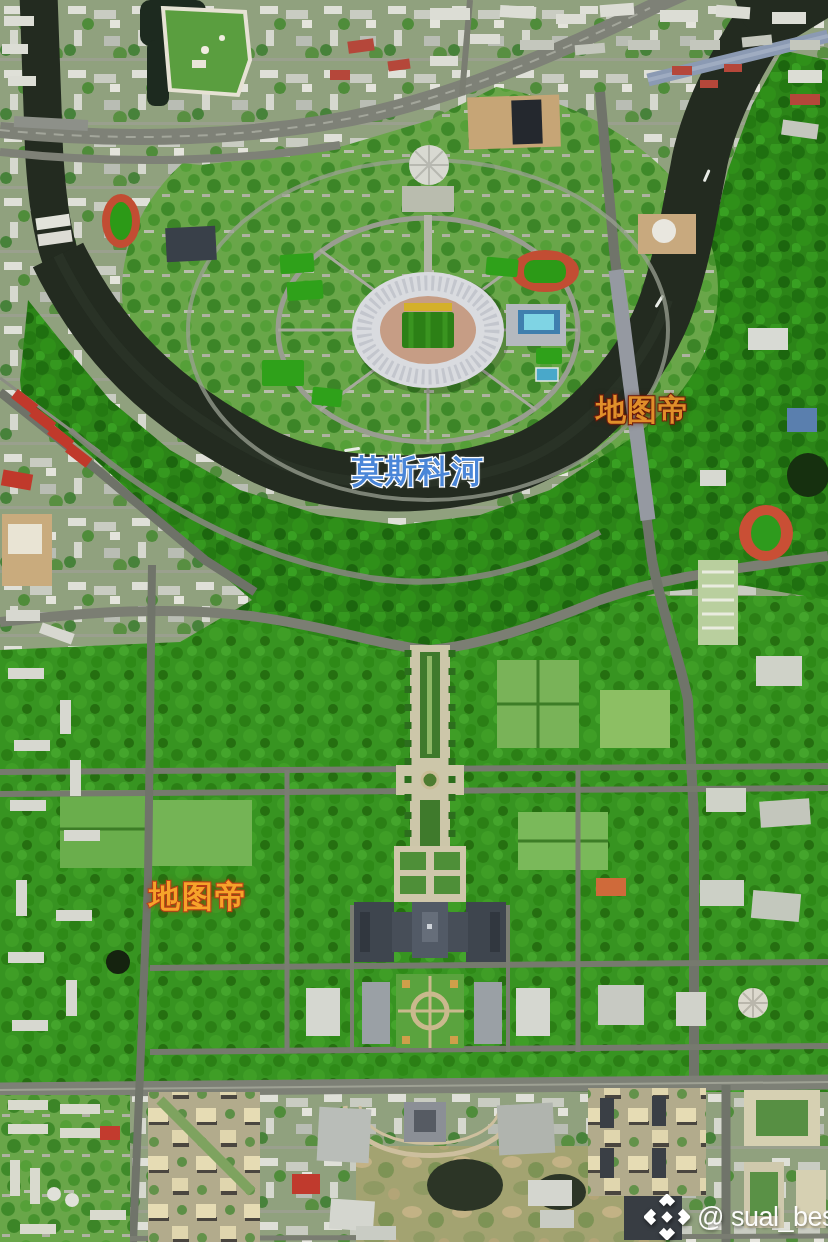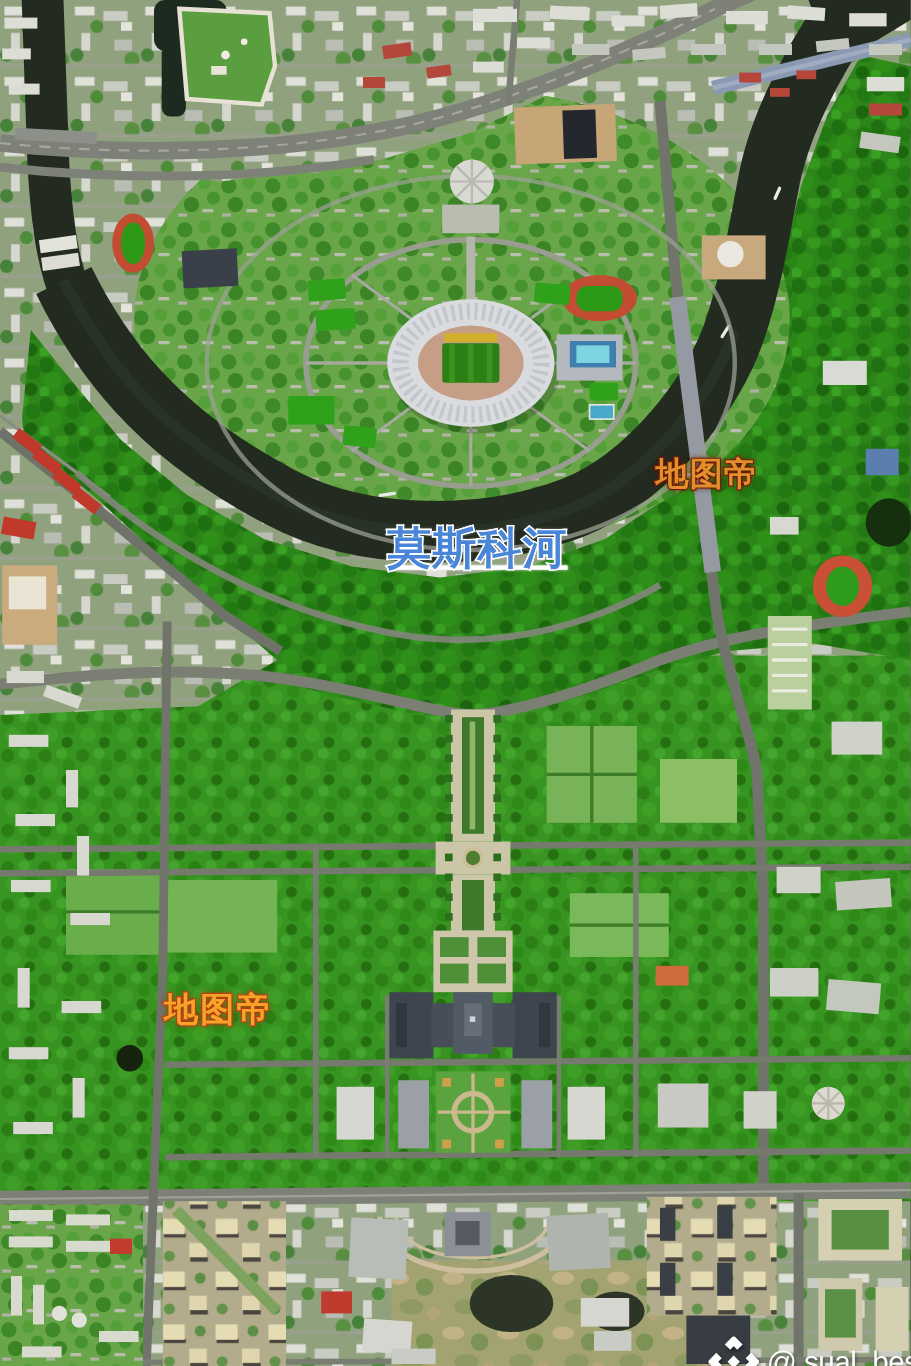--- a/index.html
+++ b/index.html
@@ -1,22 +1,22 @@
 <!DOCTYPE html>
 <html><head>
 <meta charset="utf-8">
 <style>
   html,body{margin:0;padding:0;background:#222;}
   #stage{position:relative;width:828px;height:1242px;overflow:hidden;
          font-family:"Liberation Sans","DejaVu Sans",sans-serif;}
   #map{position:absolute;left:0;top:0;width:828px;height:1242px;display:block;}
-  .maplabel{position:absolute;font-weight:bold;white-space:nowrap;pointer-events:none;margin-top:21px;}
-  .river-label{left:352px;top:450px;font-size:40px;letter-spacing:1px;color:#4a86d8;
+  .maplabel{position:absolute;font-weight:bold;white-space:nowrap;pointer-events:none;}
+  .river-label{left:352px;top:450px;font-size:32px;letter-spacing:1px;color:#4a86d8;
     -webkit-text-stroke:2.5px #ffffff;paint-order:stroke fill;
-    text-shadow:0 0 3px rgba(255,255,255,.85);text-decoration:underline;}
+    text-shadow:0 0 3px rgba(255,255,255,.85);}
   .brand-upper{left:596px;top:390px;font-size:30px;letter-spacing:1px;color:#e08f2a;
     -webkit-text-stroke:2px #7c200f;paint-order:stroke fill;
     text-shadow:0 0 6px rgba(90,20,6,.9),0 0 2px rgba(122,30,14,.9);}
   .brand-lower{left:149px;top:876px;font-size:31px;letter-spacing:2px;color:#f6a32a;
     -webkit-text-stroke:2px #c2451c;paint-order:stroke fill;
     text-shadow:0 0 6px rgba(170,50,10,.85),0 0 2px rgba(194,69,28,.9);}
   .credit{left:644px;top:1194px;display:flex;align-items:center;gap:7px;
     font-weight:normal;font-size:27px;letter-spacing:-.5px;color:rgba(255,255,255,.97);
     text-shadow:1px 2px 3px rgba(0,0,0,.45);}
   .credit svg{filter:drop-shadow(1px 2px 2px rgba(0,0,0,.55));}

